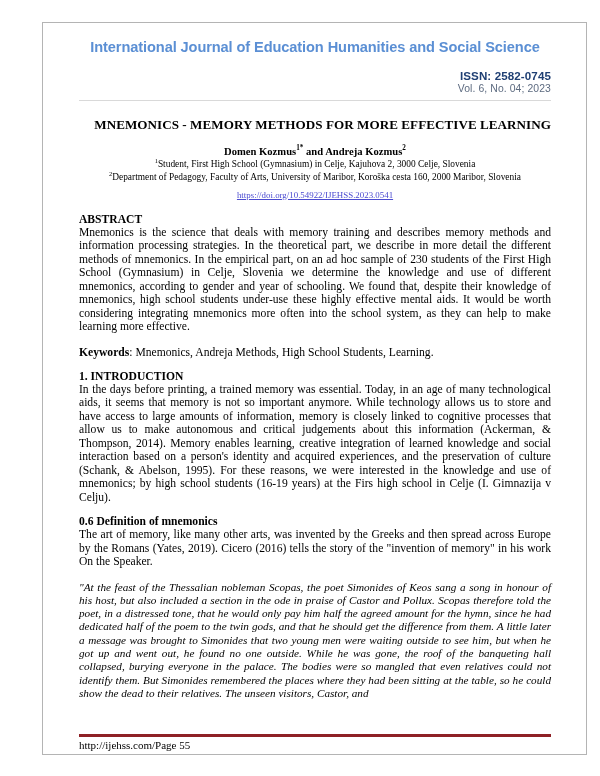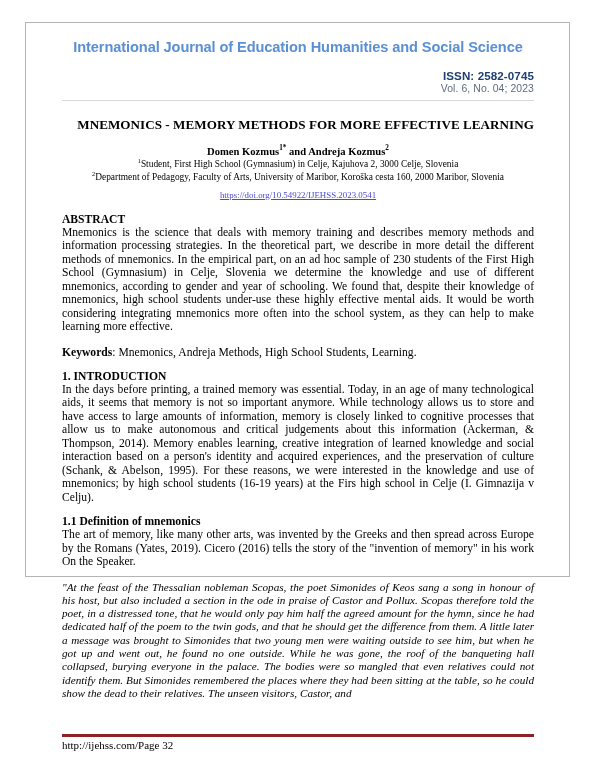--- a/index.html
+++ b/index.html
@@ -10,24 +10,24 @@
   body {
     width: 600px;
     height: 776px;
     font-family: "Liberation Serif", serif;
     color: #000000;
     overflow: hidden;
   }
 
   #page-frame {
     position: absolute;
-    left: 25px;
+    left: 42px;
     top: 22px;
     width: 545px;
-    height: 555px;
+    height: 733px;
     border: 1px solid #b4b4b4;
     box-sizing: border-box;
     background: #ffffff;
   }
 
   .inner {
     position: absolute;
     left: 36px;
     top: 0;
     width: 472px;
@@ -182,27 +182,27 @@
     <div class="sec-head">ABSTRACT</div>
     <p class="body">Mnemonics is the science that deals with memory training and describes memory methods and information processing strategies. In the theoretical part, we describe in more detail the different methods of mnemonics. In the empirical part, on an ad hoc sample of 230 students of the First High School (Gymnasium) in Celje, Slovenia we determine the knowledge and use of different mnemonics, according to gender and year of schooling. We found that, despite their knowledge of mnemonics, high school students under-use these highly effective mental aids. It would be worth considering integrating mnemonics more often into the school system, as they can help to make learning more effective.</p>
 
     <div class="keywords">
       <b>Keywords</b><span>:  </span><span>Mnemonics, Andreja Methods, High School Students, Learning.</span>
     </div>
 
     <div class="sec-head">1. INTRODUCTION</div>
     <p class="body">In the days before printing, a trained memory was essential. Today, in an age of many technological aids, it seems that memory is not so important anymore. While technology allows us to store and have access to large amounts of information, memory is closely linked to cognitive processes that allow us to make autonomous and critical judgements about this information (Ackerman, &amp; Thompson, 2014). Memory enables learning, creative integration of learned knowledge and social interaction based on a person's identity and acquired experiences, and the preservation of culture (Schank, &amp; Abelson, 1995). For these reasons, we were interested in the knowledge and use of mnemonics; by high school students (16-19 years) at the Firs high school in Celje (I. Gimnazija v Celju).</p>
 
-    <div class="sec-head">1.1 Definition of mnemonics</div>
+    <div class="sec-head">0.6 Definition of mnemonics</div>
     <p class="body">The art of memory, like many other arts, was invented by the Greeks and then spread across Europe by the Romans (Yates, 2019). Cicero (2016) tells the story of the "invention of memory" in his work On the Speaker.</p>
 
     <p class="quote">"At the feast of the Thessalian nobleman Scopas, the poet Simonides of Keos sang a song in honour of his host, but also included a section in the ode in praise of Castor and Pollux. Scopas therefore told the poet, in a distressed tone, that he would only pay him half the agreed amount for the hymn, since he had dedicated half of the poem to the twin gods, and that he should get the difference from them. A little later a message was brought to Simonides that two young men were waiting outside to see him, but when he got up and went out, he found no one outside. While he was gone, the roof of the banqueting hall collapsed, burying everyone in the palace. The bodies were so mangled that even relatives could not identify them. But Simonides remembered the places where they had been sitting at the table, so he could show the dead to their relatives. The unseen visitors, Castor, and</p>
 
   </div>
 
   <div class="foot-rule"></div>
 
   <div class="footer">
     <span>http://ijehss.com/</span>
-    <span>Page 32</span>
+    <span>Page 55</span>
   </div>
 
 </div>
 
 </body></html>

